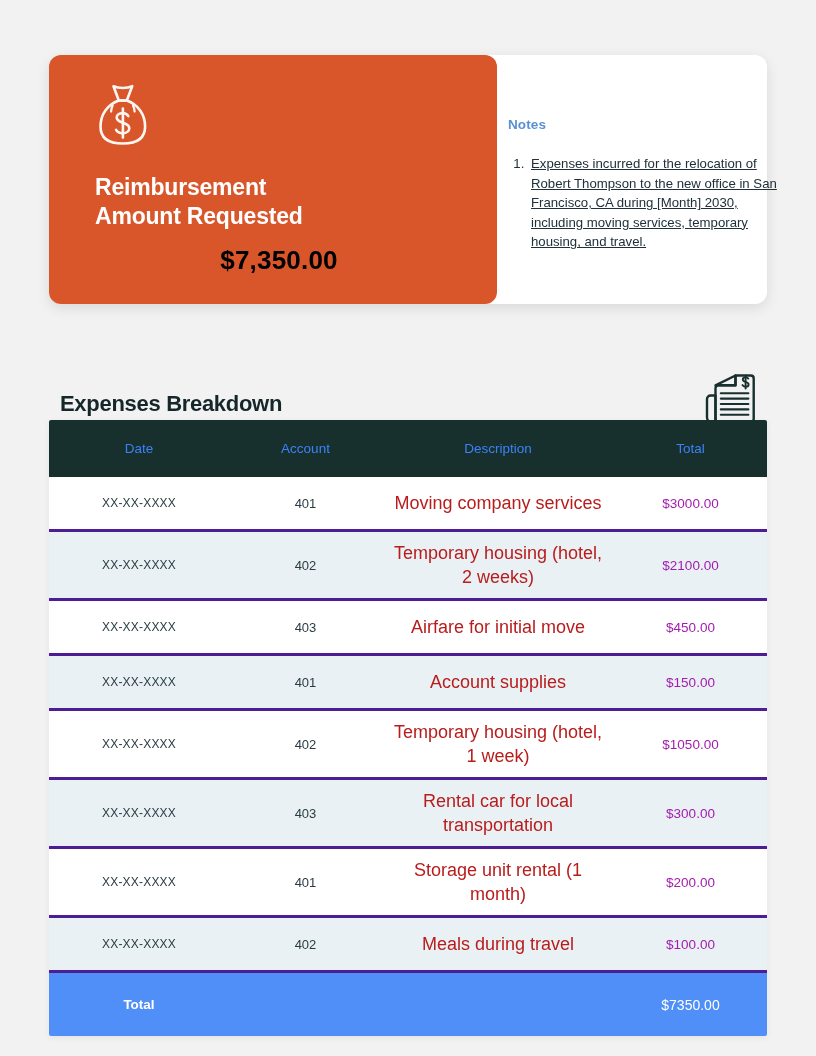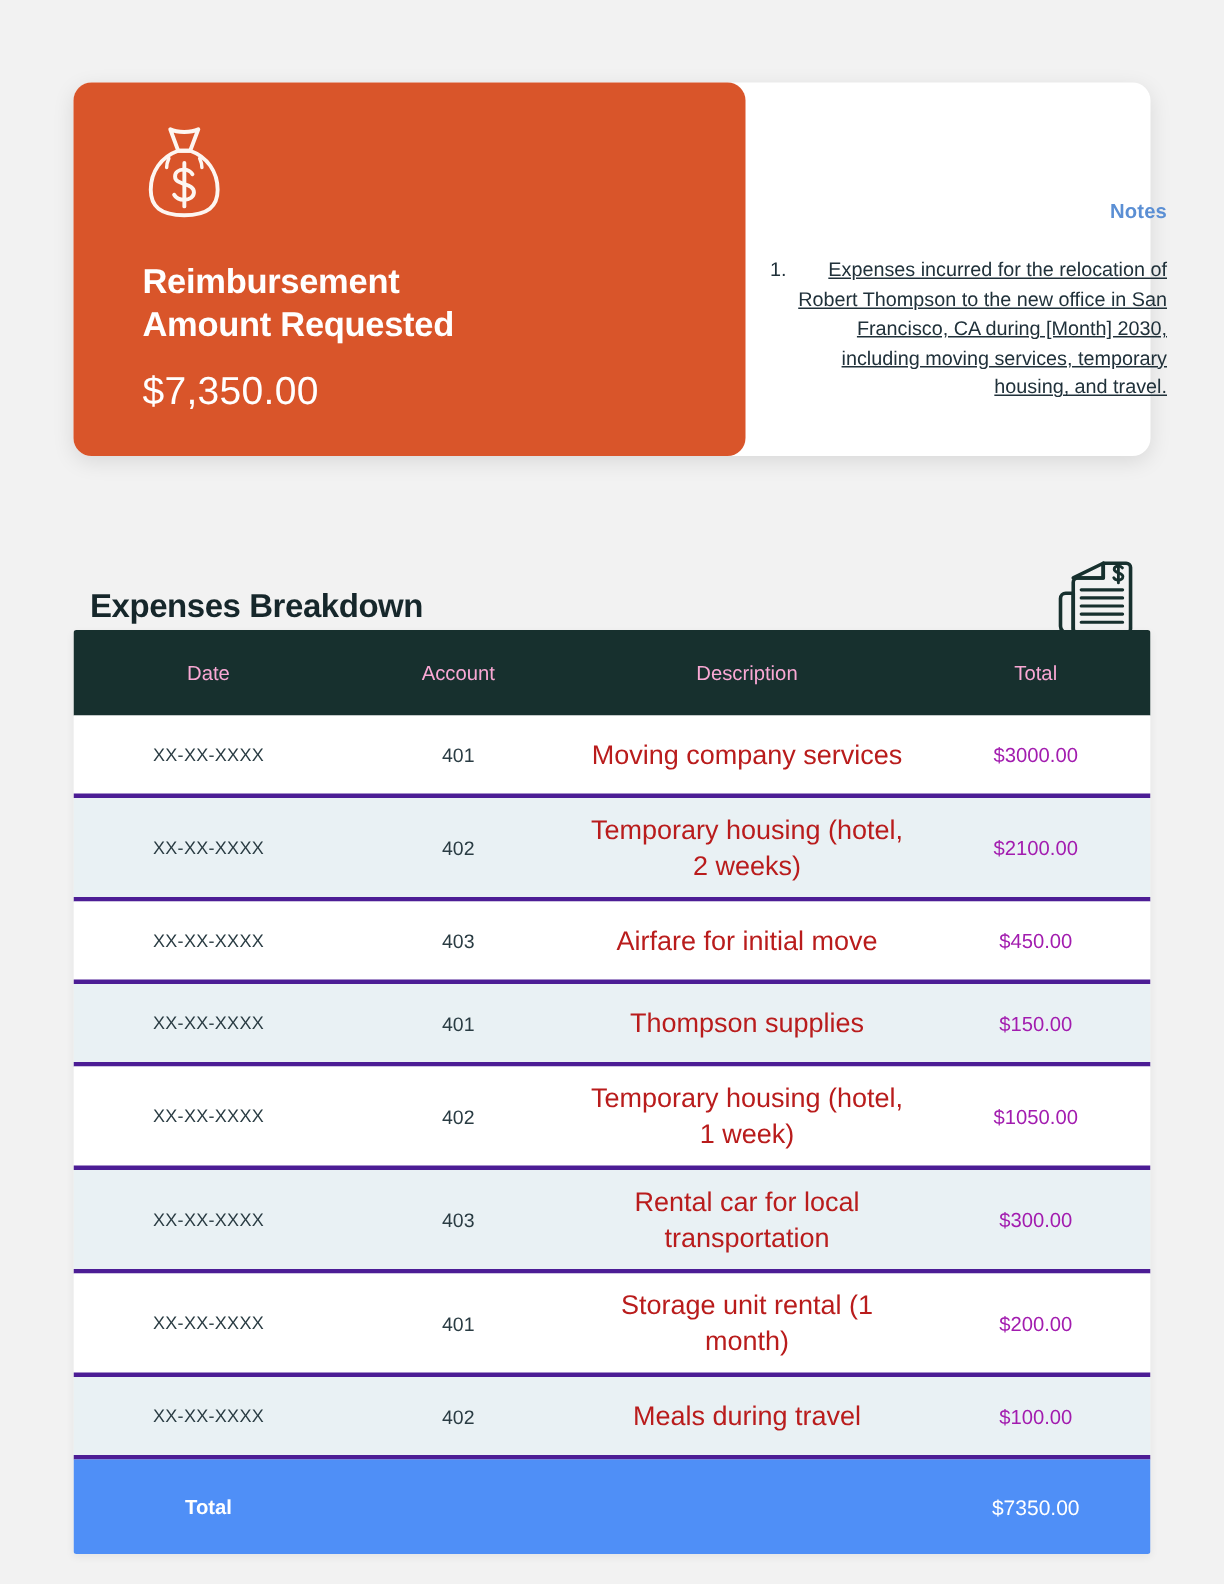--- a/index.html
+++ b/index.html
@@ -59,34 +59,34 @@
   .reimb-title {
     color: #ffffff;
     font-size: 23px;
     line-height: 29px;
     font-weight: bold;
     letter-spacing: -0.2px;
     margin: 0 0 14px 0;
     max-width: 280px;
   }
   .reimb-amount {
-    color: #ffffff;
+    color: #000000;
     font-size: 26px;
     line-height: 30px;
-    font-weight: normal;
+    font-weight: bold;
     letter-spacing: 0.2px;
     margin: 0;
+    text-align: center;
   }
 
   .notes {
     position: absolute;
     left: 459px;
-    top: 78px;
+    top: 62px;
     width: 270px;
-    text-align: right;
   }
   .notes-title {
     color: #5b8fd4;
     font-size: 13.5px;
     font-weight: bold;
     margin: 0 0 22px 0;
     letter-spacing: 0.1px;
   }
   .notes-list {
     margin: 0;
@@ -139,21 +139,21 @@
     display: flex;
     align-items: center;
     width: 100%;
     box-sizing: border-box;
   }
   .thead {
     background: #17302e;
     height: 57px;
   }
   .thead .cell {
-    color: #f9a8d4;
+    color: #3b82f6;
     font-size: 13.5px;
     font-weight: normal;
   }
   .cell {
     box-sizing: border-box;
     text-align: center;
     font-size: 13px;
     color: #1e2d33;
     padding: 0 6px;
   }
@@ -269,21 +269,21 @@
         </div>
         <div class="trow tbody-row odd">
           <div class="cell c-date">XX-XX-XXXX</div>
           <div class="cell c-acct">403</div>
           <div class="cell c-desc">Airfare for initial move</div>
           <div class="cell c-total">$450.00</div>
         </div>
         <div class="trow tbody-row even">
           <div class="cell c-date">XX-XX-XXXX</div>
           <div class="cell c-acct">401</div>
-          <div class="cell c-desc">Thompson supplies</div>
+          <div class="cell c-desc">Account supplies</div>
           <div class="cell c-total">$150.00</div>
         </div>
         <div class="trow tbody-row odd">
           <div class="cell c-date">XX-XX-XXXX</div>
           <div class="cell c-acct">402</div>
           <div class="cell c-desc">Temporary housing (hotel, 1 week)</div>
           <div class="cell c-total">$1050.00</div>
         </div>
         <div class="trow tbody-row even">
           <div class="cell c-date">XX-XX-XXXX</div>

